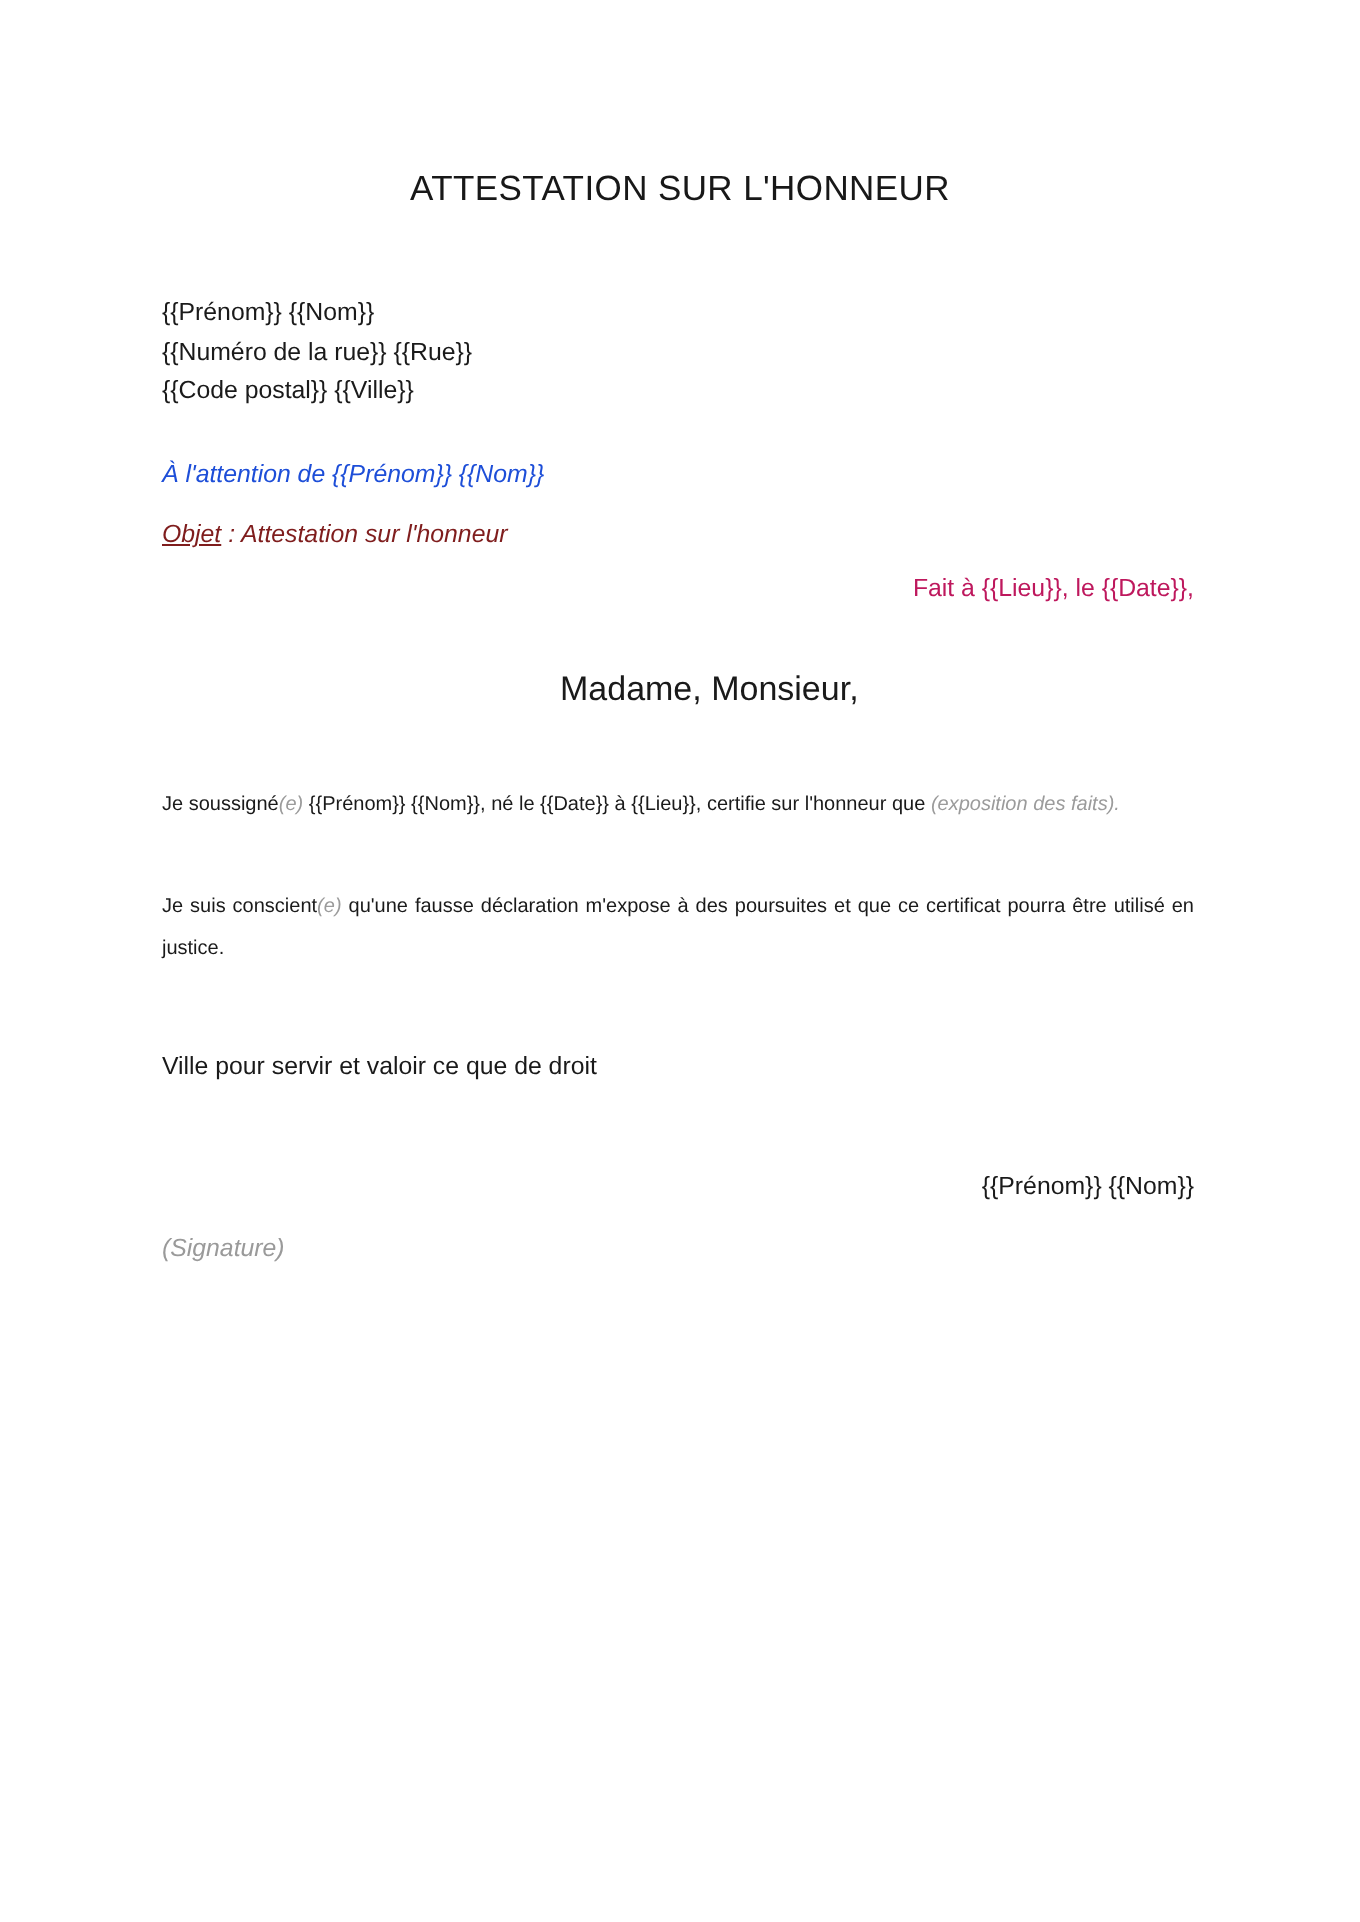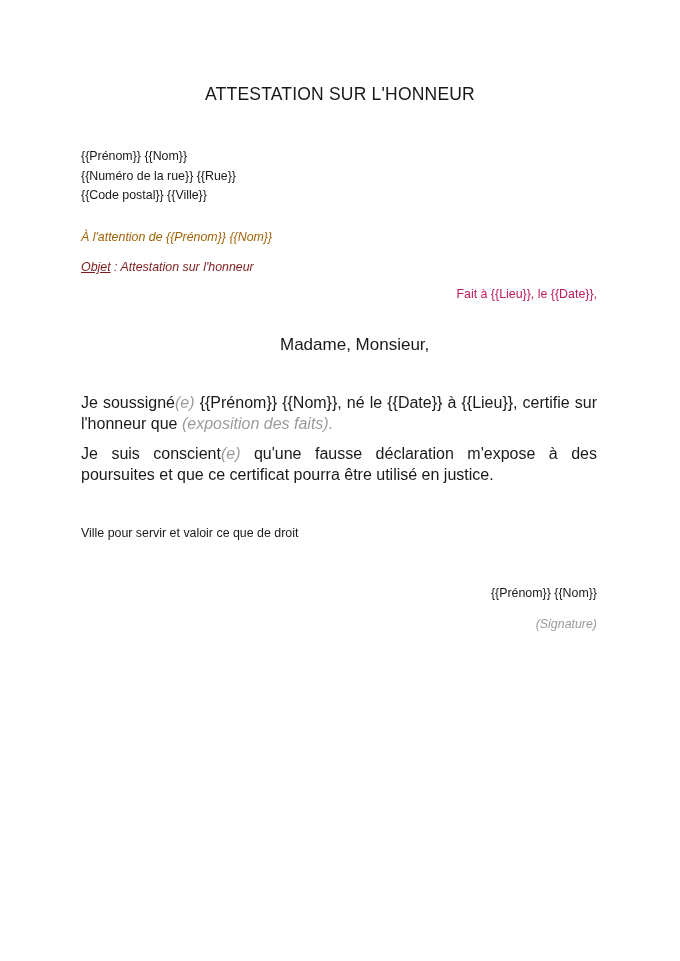--- a/index.html
+++ b/index.html
@@ -45,21 +45,21 @@
   }
   .addr-block { top: 147px; }
   .attention-line {
     position: absolute;
     left: 81px;
     width: 516px;
     top: 228px;
     font-size: 12.4px;
     font-style: italic;
     line-height: 19px;
-    color: #a16207;
+    color: #1d4ed8;
   }
   .objet-line {
     position: absolute;
     left: 81px;
     width: 516px;
     top: 258px;
     font-size: 12.4px;
     font-style: italic;
     line-height: 19px;
     color: #7f1d1d;
@@ -83,21 +83,21 @@
     width: 317px;
     top: 335px;
     font-size: 17px;
     line-height: 19px;
     color: #1a1a1a;
   }
   .para {
     position: absolute;
     left: 81px;
     width: 516px;
-    font-size: 16px;
+    font-size: 10px;
     line-height: 21px;
     text-align: justify;
     color: #1a1a1a;
   }
   .para-1 { top: 392px; }
   .para-2 { top: 443px; }
   .closing-block {
     position: absolute;
     left: 81px;
     width: 516px;
@@ -114,21 +114,21 @@
     text-align: right;
     font-size: 12.4px;
     line-height: 19px;
     color: #1a1a1a;
   }
   .sign-hint {
     position: absolute;
     left: 81px;
     width: 516px;
     top: 615px;
-    text-align: right;
+    text-align: left;
     font-size: 12.4px;
     font-style: italic;
     line-height: 19px;
     color: #9a9a9a;
   }
   .ph-gray {
     color: #9b9b9b;
     font-style: italic;
   }
 </style>

